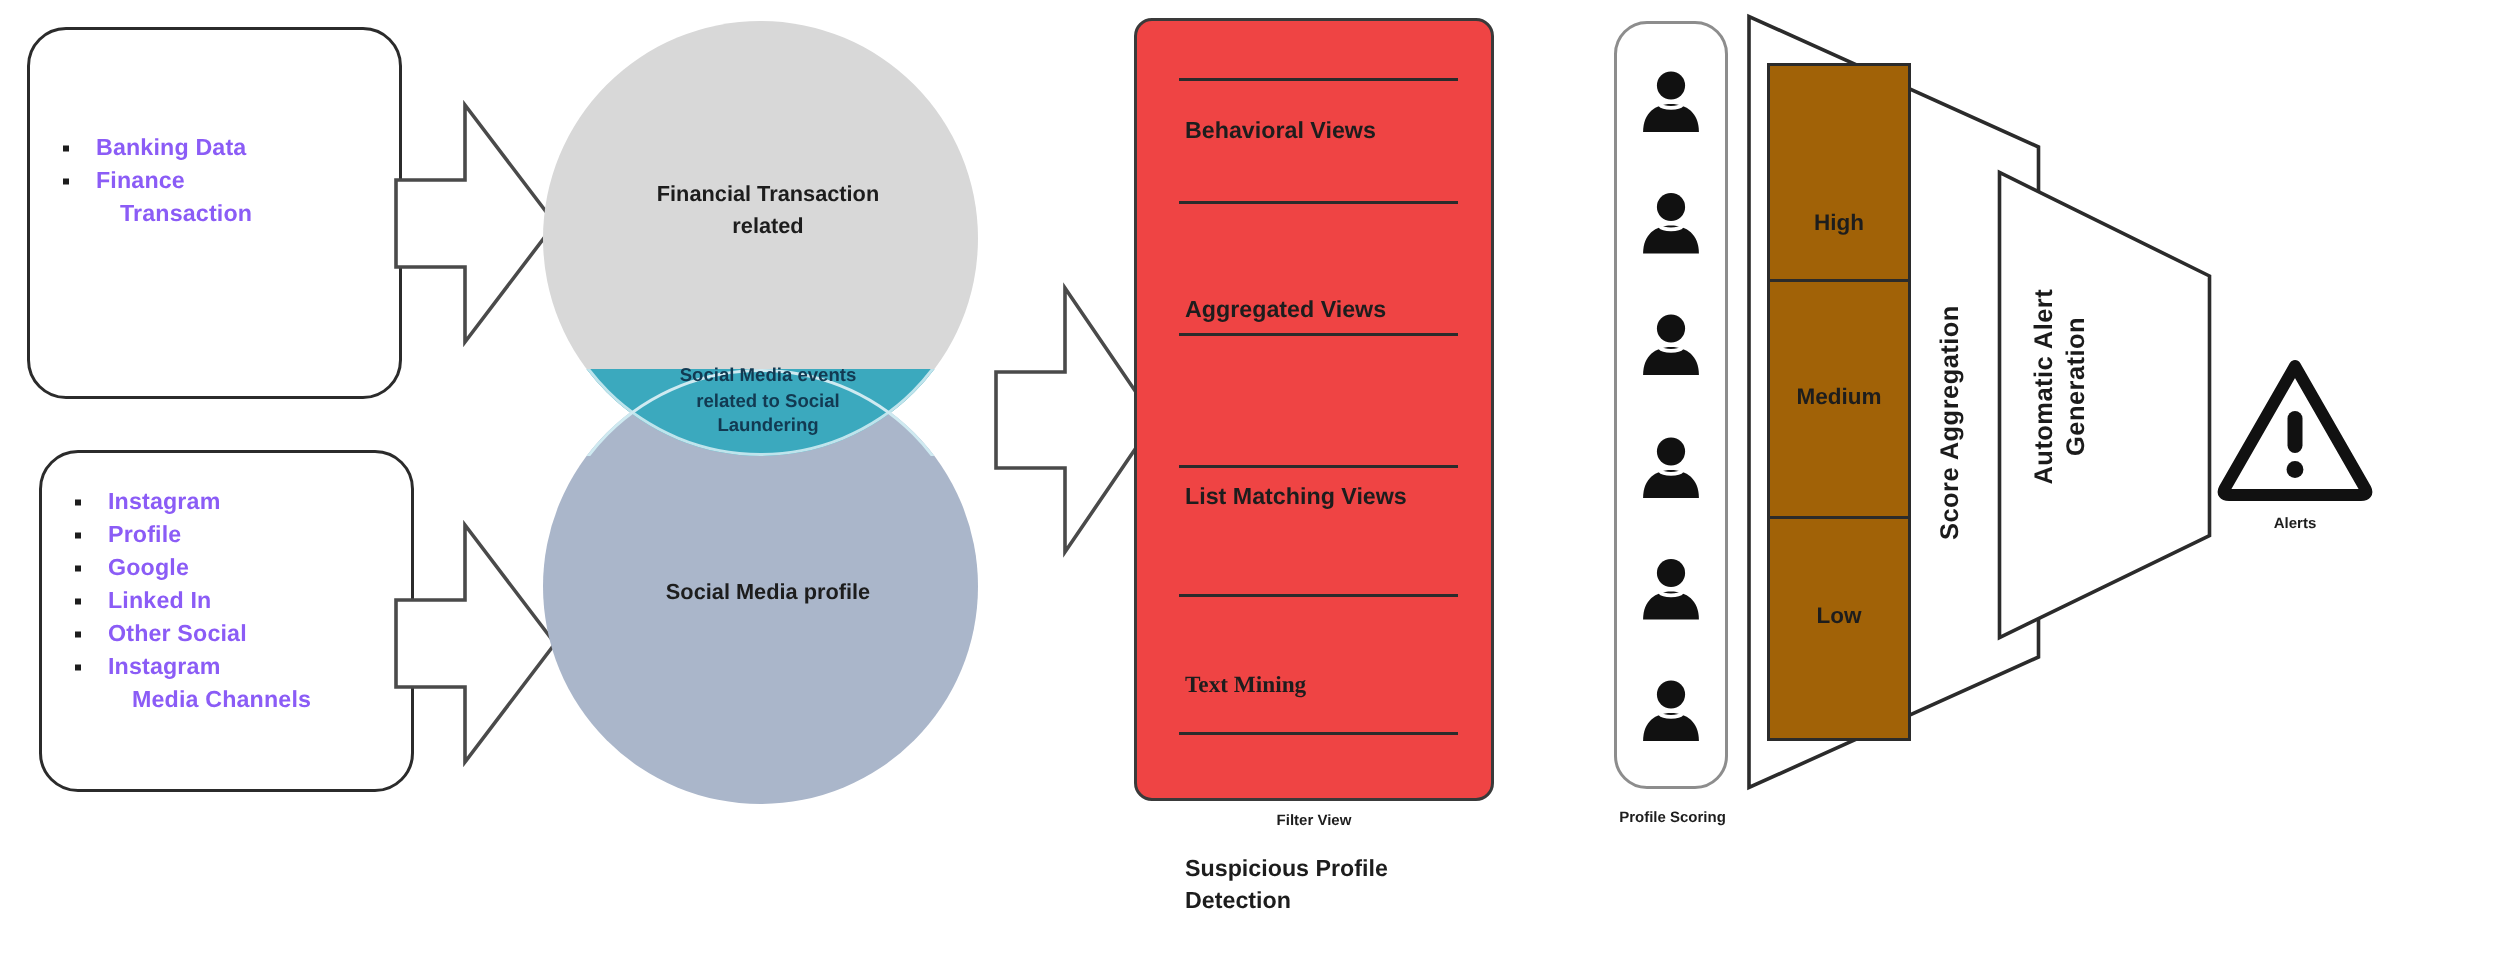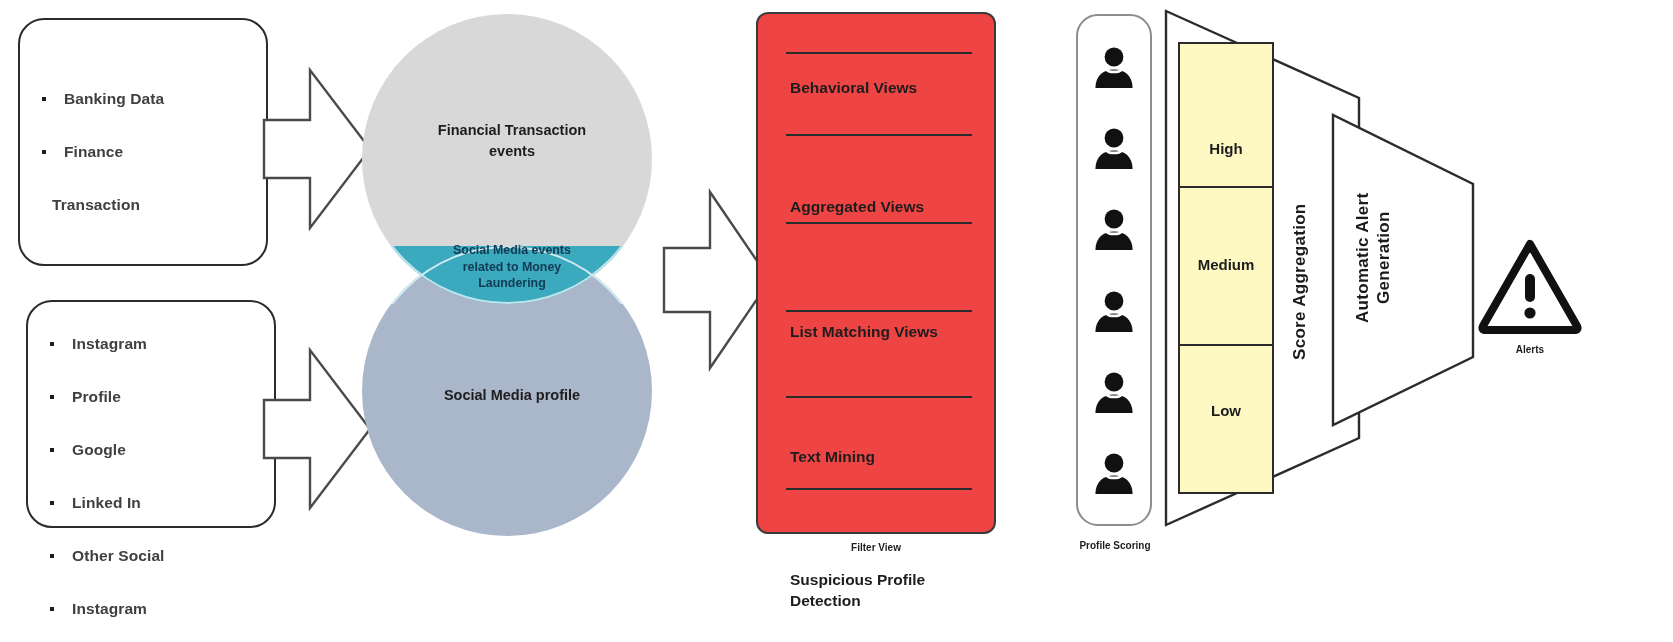--- a/index.html
+++ b/index.html
@@ -32,34 +32,33 @@
     list-style: none;
     margin: 0;
     padding: 0;
   }
   .bullet-list li {
     position: relative;
     padding-left: 44px;
     font-size: 15.5px;
     font-weight: bold;
     line-height: 1.42;
-    color: #404040;
+    color: #8b5cf6;
     letter-spacing: .1px;
-    margin-top: 31px;
   }
   .bullet-list li::before {
     content: "";
     position: absolute;
     left: 22px;
     top: 9px;
     width: 4px;
     height: 4px;
     background: #1d1d1d;
   }
-  .bullet-list li.cont { padding-left: 32px; }
+  .bullet-list li.cont { padding-left: 60px; }
   .bullet-list li.cont::before { display: none; }
 
   
   .venn-circle {
     border-radius: 50%;
     box-sizing: border-box;
   }
   .venn-label {
     position: absolute;
     width: 100%;
@@ -198,26 +197,26 @@
       <div class="abs" style="left:0; top:-232px; width:290px; height:290px; border-radius:50%;
                               background:#3ba9be; box-shadow:0 0 0 2px #bfe4ec inset;"></div>
     </div>
     <div class="abs" style="left:10px; top:236px; width:290px; height:58px; overflow:hidden; pointer-events:none;">
       <div class="abs" style="left:0; top:0; width:290px; height:290px; border-radius:50%;
                               border:2px solid #cfeaf1; box-sizing:border-box;"></div>
     </div>
 
     <div class="venn-label" style="top:110px; left:0;">
       <span>Financial Transaction</span><br>
-      <span>events</span>
+      <span>related</span>
     </div>
 
     <div class="lens-label" style="top:232px; left:0;">
       <span>Social Media events</span><br>
-      <span>related to Money</span><br>
+      <span>related to Social</span><br>
       <span>Laundering</span>
     </div>
 
     <div class="venn-label" style="top:375px; left:0;">Social Media profile</div>
   </div>
 
   <div class="abs" style="left:662px; top:190px; width:110px; height:180px;">
     <svg width="110" height="180" viewBox="0 0 110 180">
       <polygon points="2,58 48,58 48,2 108,90 48,178 48,122 2,122" fill="#ffffff" stroke="#4a4a4a" stroke-width="2.4" stroke-linejoin="miter"></polygon>
     </svg>
@@ -228,21 +227,21 @@
     <div class="rule" style="top:38px;"></div>
     <div class="abs filter-item" style="top:48px; left:0; width:100%;">Behavioral Views</div>
 
     <div class="rule" style="top:120px;"></div>
     <div class="abs filter-item" style="top:130px; left:0; width:100%;">Aggregated Views</div>
 
     <div class="rule" style="top:208px;"></div>
     <div class="abs filter-item" style="top:218px; left:0; width:100%;">List Matching Views</div>
 
     <div class="rule" style="top:296px;"></div>
-    <div class="abs filter-item" style="top:306px; left:0; width:100%;">Text Mining</div>
+    <div class="abs filter-item" style="top:306px; left:0; width:100%;font-family:Liberation Serif, serif;">Text Mining</div>
 
     <div class="rule" style="top:382px;"></div>
     <div class="abs filter-item" style="top:392px; left:0; width:184px; ">Suspicious Profile Detection</div>
 
     <div class="rule" style="top:474px;"></div>
   </div>
 
   <div class="caption" style="left:756px; top:542px; width:240px;">Filter View</div>
 
   <div class="abs score-panel" style="left:1076px; top:14px; width:76px; height:512px;">
@@ -282,21 +281,21 @@
 
   <div class="caption" style="left:1050px; top:540px; width:130px;">Profile Scoring</div>
 
   <div class="abs" style="left:1163px; top:8px; width:200px; height:520px;">
     <svg width="200" height="520" viewBox="0 0 200 520">
       <polygon points="3,3 3,517 196,430 196,90" fill="#ffffff" stroke="#2b2b2b" stroke-width="2.4" stroke-linejoin="miter"></polygon>
     </svg>
   </div>
   <div class="vert-label" style="left:1290px; top:182px; height:200px;">Score Aggregation</div>
 
-  <div class="abs" style="left:1178px; top:42px; width:96px; height:452px; border:2px solid #2b2b2b; background:#fef9c3; box-sizing:border-box;">
+  <div class="abs" style="left:1178px; top:42px; width:96px; height:452px; border:2px solid #2b2b2b; background:#a16207; box-sizing:border-box;">
     <div class="abs" style="left:0; top:0; width:100%; height:142px;">
       <div class="band-label" style="top:96px;">High</div>
     </div>
     <div class="abs" style="left:-2px; top:142px; width:96px; height:0; border-top:2px solid #2b2b2b;"></div>
     <div class="abs" style="left:0; top:142px; width:100%; height:158px;">
       <div class="band-label" style="top:70px;">Medium</div>
     </div>
     <div class="abs" style="left:-2px; top:300px; width:96px; height:0; border-top:2px solid #2b2b2b;"></div>
     <div class="abs" style="left:0; top:300px; width:100%; height:148px;">
       <div class="band-label" style="top:58px;">Low</div>

